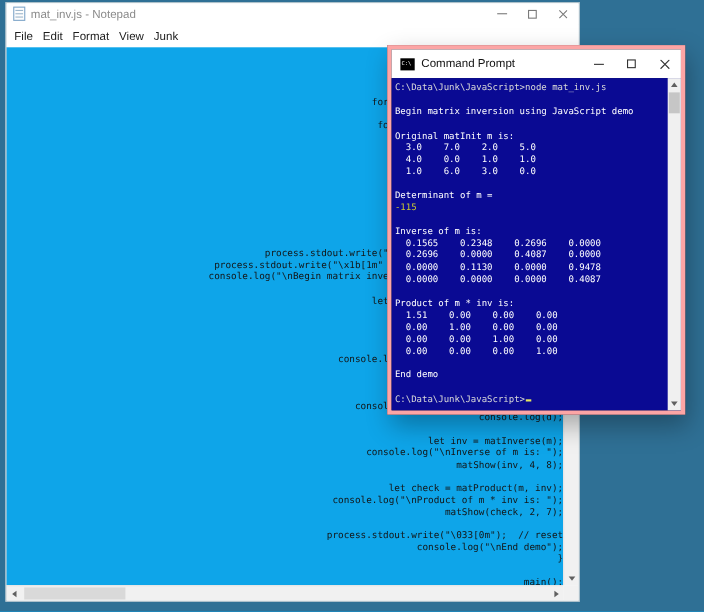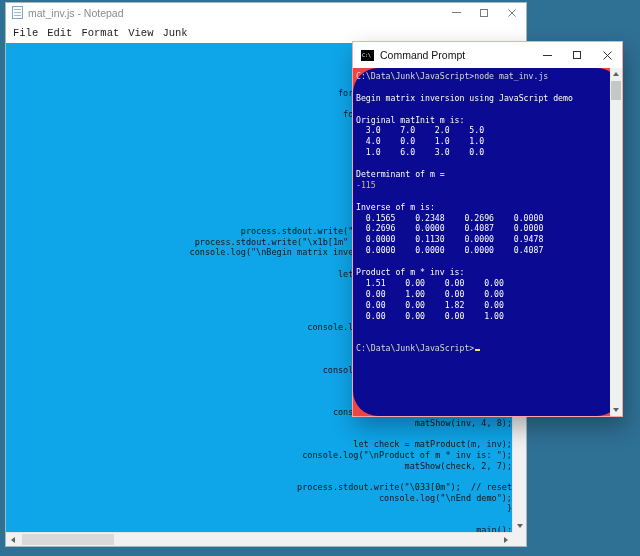--- a/index.html
+++ b/index.html
@@ -15,21 +15,21 @@
   }
   .np-titlebar{height:19px;display:flex;align-items:center;background:#fff;}
   .np-icon{width:11px;height:13px;margin-left:6px;background:#fdfdfd;border:1px solid #7fa6c9;box-sizing:border-box;position:relative;}
   .np-icon i{display:block;height:1px;background:#9db7cc;margin:2px 1px 0 1px;}
   .np-title{margin-left:5px;font-size:10.5px;color:#8b8b8b;white-space:nowrap;}
   .np-controls{margin-left:auto;display:flex;height:100%;}
   .wbtn{width:28px;height:100%;display:flex;align-items:center;justify-content:center;}
   .glyph-min{width:9px;height:1px;background:#7a7a7a;}
   .glyph-max{width:8px;height:8px;border:1px solid #7a7a7a;box-sizing:border-box;background:transparent;}
   .np-menubar{height:21px;display:flex;align-items:center;padding-left:7px;font-size:10.5px;color:#1c1c1c;background:#fff;}
-  .menu-item{margin-right:9px;font-family:Liberation Mono, monospace;}
+  .menu-item{margin-right:9px;}
   .np-content{position:absolute;left:0;right:14px;top:40px;bottom:14px;background:#0ea5e9;overflow:hidden;text-align:right;}
   .code{
     margin:0;padding:2px 0 0 9px;
     font-family:"DejaVu Sans Mono",monospace;font-size:8.5px;line-height:10.65px;
     color:#141414;white-space:pre;
   }
   
   .np-vscroll{position:absolute;top:40px;right:0;bottom:14px;width:14px;background:#f1f1f1;border-left:1px solid #e4e4e4;box-sizing:border-box;}
   .np-hscroll{position:absolute;left:0;right:14px;bottom:0;height:14px;background:#f1f1f1;border-top:1px solid #e4e4e4;box-sizing:border-box;}
   .np-corner{position:absolute;right:0;bottom:0;width:14px;height:14px;background:#f1f1f1;}
@@ -37,35 +37,35 @@
   .sb-btn.v{left:0;width:100%;height:13px;}
   .sb-btn.h{top:0;height:100%;width:13px;}
   .tri-up{width:0;height:0;border-left:3.5px solid transparent;border-right:3.5px solid transparent;border-bottom:4px solid #606060;}
   .tri-down{width:0;height:0;border-left:3.5px solid transparent;border-right:3.5px solid transparent;border-top:4px solid #606060;}
   .tri-left{width:0;height:0;border-top:3.5px solid transparent;border-bottom:3.5px solid transparent;border-right:4px solid #606060;}
   .tri-right{width:0;height:0;border-top:3.5px solid transparent;border-bottom:3.5px solid transparent;border-left:4px solid #606060;}
   .np-vthumb{position:absolute;left:1px;right:1px;top:21px;height:30px;background:#cdcdcd;}
   .np-hthumb{position:absolute;top:1px;bottom:1px;left:16px;width:92px;background:#d9d9d9;}
   
   .cmdwin{
-    position:absolute;left:352px;top:41px;width:271px;height:376px;
-    background:#ef4444;border:1px solid #fca5a5;box-sizing:border-box;
+    position:absolute;left:352px;top:41px;width:271px;height:336px;
+    background:#0f172a;border:4px solid #fca5a5;box-sizing:border-box;
     box-shadow:3px 10px 22px rgba(0,0,0,.30);
   }
   .cmd-titlebar{height:26px;display:flex;align-items:center;background:#fff;}
   .cmd-icon{
     width:13px;height:11px;margin-left:8px;background:#000;
     color:#fff;font-family:"DejaVu Sans Mono",monospace;font-size:5px;line-height:11px;
     padding-left:1px;box-sizing:border-box;overflow:hidden;
   }
   .cmd-title{margin-left:6px;font-size:10.5px;color:#111;}
   .cmd-controls{margin-left:auto;display:flex;height:100%;}
   .cmd-controls .glyph-min{background:#333;}
   .cmd-controls .glyph-max{border-color:#333;}
-  .console{position:absolute;left:0;right:0;top:26px;bottom:0;background:var(--cmd-bg,#0a0a93);border-radius:25px;}
+  .console{position:absolute;left:0;right:0;top:26px;bottom:0;background:var(--cmd-bg,#0a0a93);}
   .console-output{
     position:absolute;left:0;top:0;right:12px;bottom:0;overflow:hidden;
     padding:3px 0 0 3px;
     font-family:"DejaVu Sans Mono",monospace;font-size:8.2px;line-height:10.9px;
   }
   .cline{height:10.9px;white-space:pre;}
   .cline.out{color:var(--cmd-out,#ffffff);}
   .cline.prompt{color:var(--cmd-prompt,#d8d8d8);}
   .cline.number{color:var(--cmd-num,#c9c932);}
   .cursor{display:inline-block;width:5px;height:2px;background:#e6e65e;margin-left:1px;}
@@ -211,23 +211,24 @@
           <div class="cline out"></div>
           <div class="cline out">Inverse of m is:</div>
           <div class="cline out">  0.1565    0.2348    0.2696    0.0000</div>
           <div class="cline out">  0.2696    0.0000    0.4087    0.0000</div>
           <div class="cline out">  0.0000    0.1130    0.0000    0.9478</div>
           <div class="cline out">  0.0000    0.0000    0.0000    0.4087</div>
           <div class="cline out"></div>
           <div class="cline out">Product of m * inv is:</div>
           <div class="cline out">  1.51    0.00    0.00    0.00</div>
           <div class="cline out">  0.00    1.00    0.00    0.00</div>
-          <div class="cline out">  0.00    0.00    1.82    0.00</div>
+          <div class="cline out">  0.00    0.00    1.00    0.00</div>
           <div class="cline out">  0.00    0.00    0.00    1.00</div>
           <div class="cline out"></div>
+          <div class="cline out">End demo</div>
           <div class="cline out"></div>
           <div class="cline prompt">C:\Data\Junk\JavaScript&gt;<span class="cursor"></span></div>
         </div>
       <div class="cmd-vscroll">
         <div class="sb-btn v" style="top:0;height:12px;">
             <div class="tri-up"></div>
           </div>
         <div class="cmd-vthumb"></div>
         <div class="sb-btn v" style="bottom:0;height:12px;">
             <div class="tri-down"></div>

